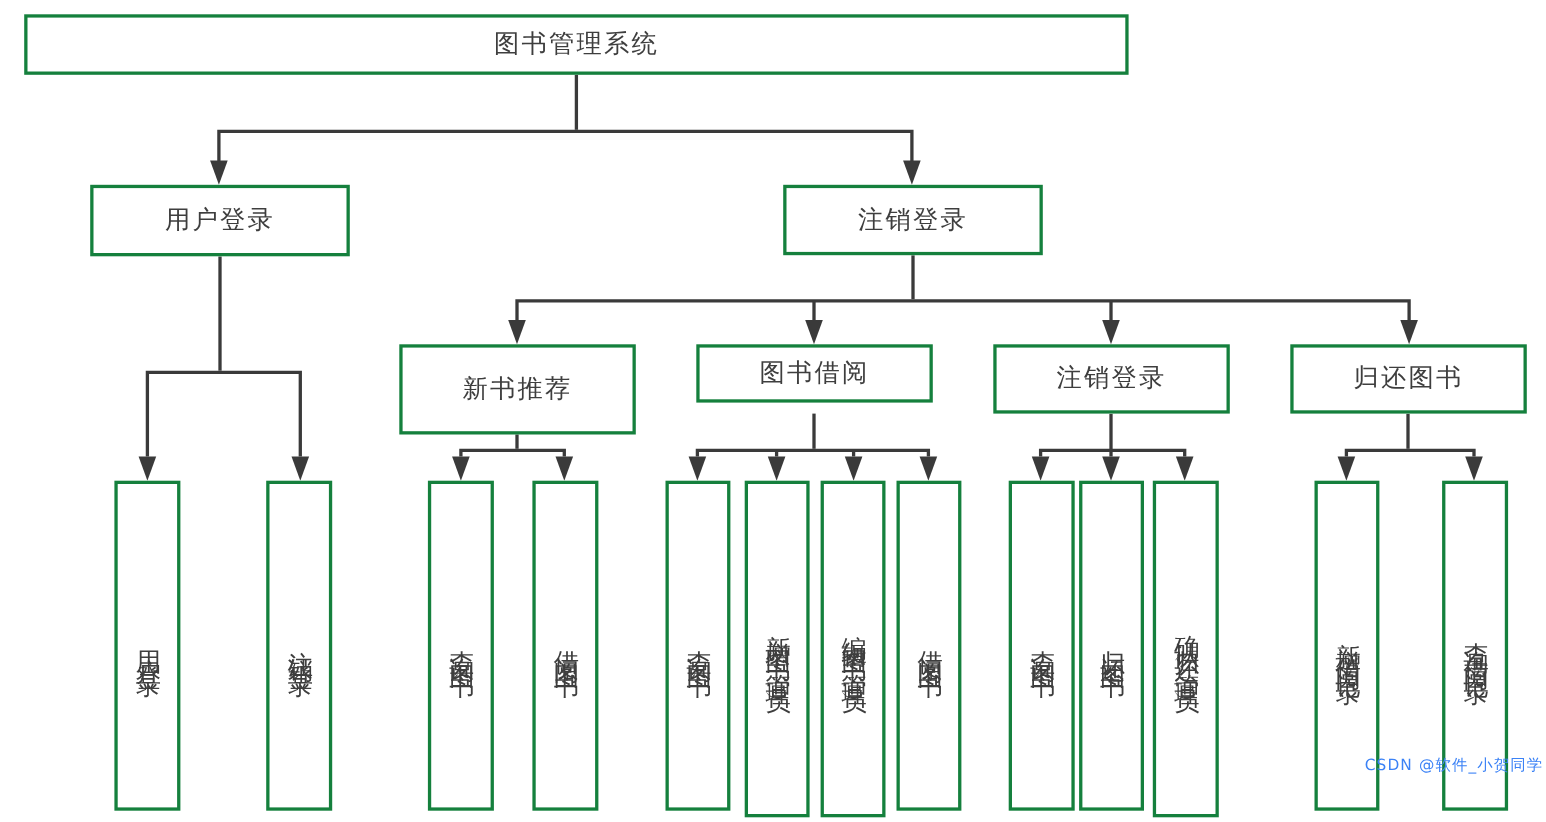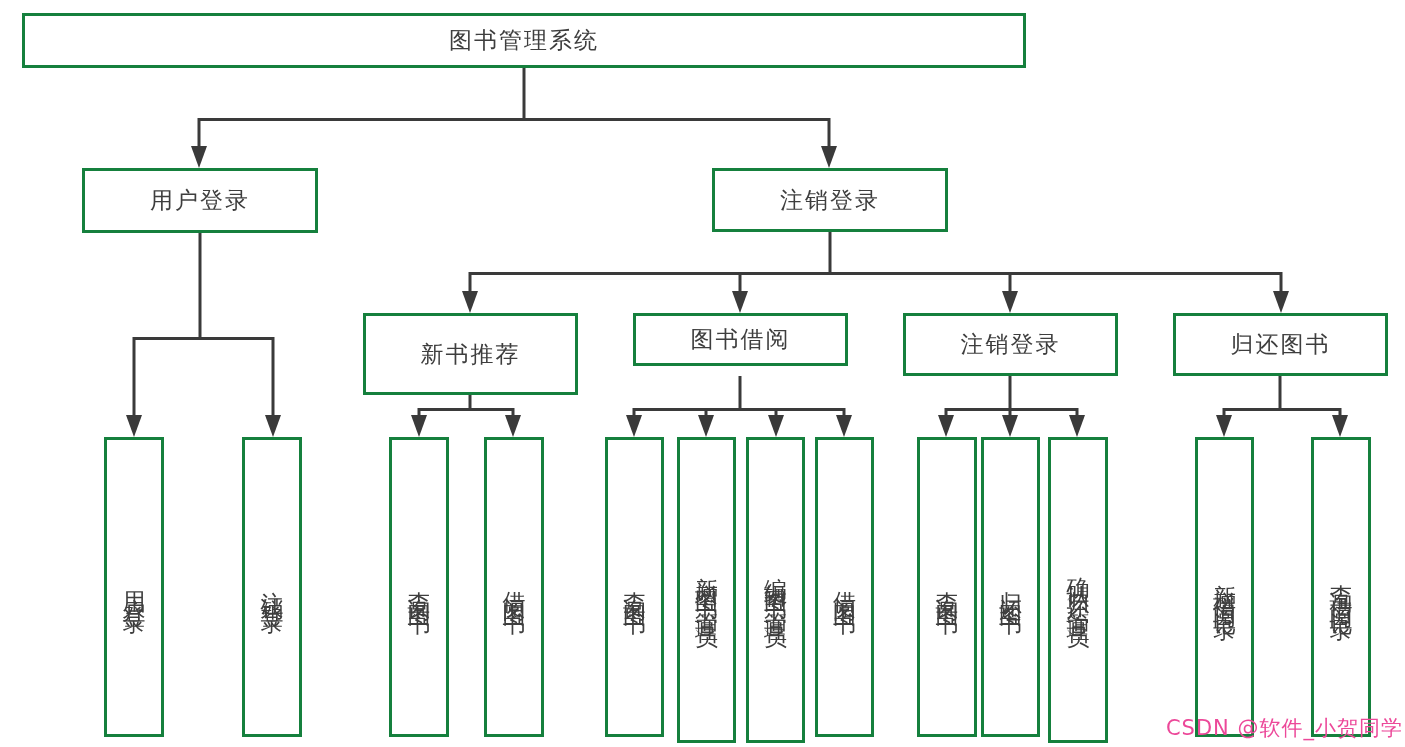--- a/index.html
+++ b/index.html
@@ -41,25 +41,25 @@
     writing-mode: vertical-rl;
     text-orientation: mixed;
     font-size: 23px;
     letter-spacing: 7px;
   }
   .root-box {
     border-width: 3px;
   }
   #watermark {
     position: absolute;
-    top: 714px;
+    top: 687px;
     right: 2px;
-    font-size: 21px;
+    font-size: 14px;
     letter-spacing: 1px;
-    color: #ec4899;
+    color: #3b82f6;
     white-space: nowrap;
     z-index: 5;
   }
 </style>
 </head>
 <body>
 
 <div id="stage">
 
   <svg id="connectors" width="1405" height="747" viewBox="0 0 1405 747" fill="none" stroke="#3a3a3a" stroke-width="3">

